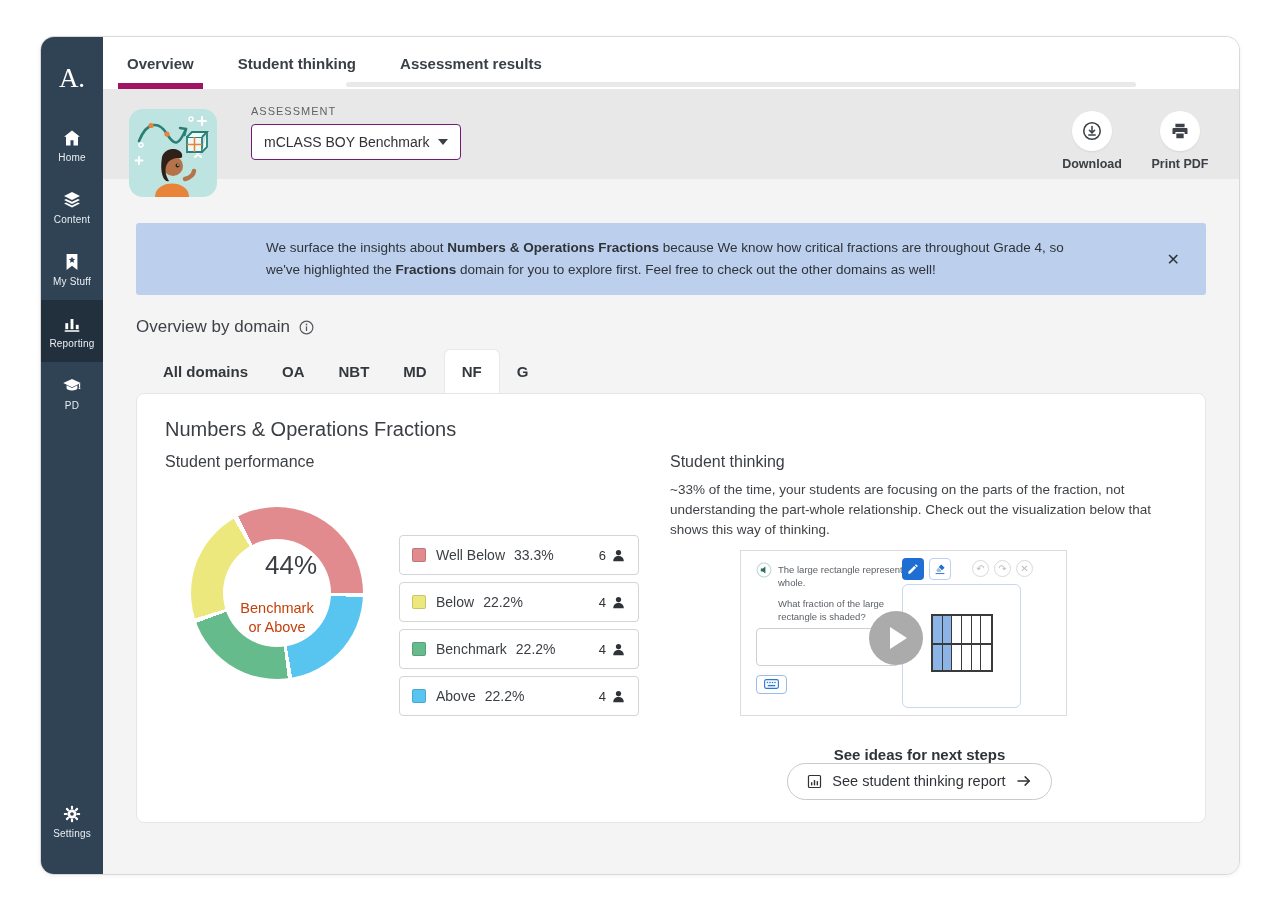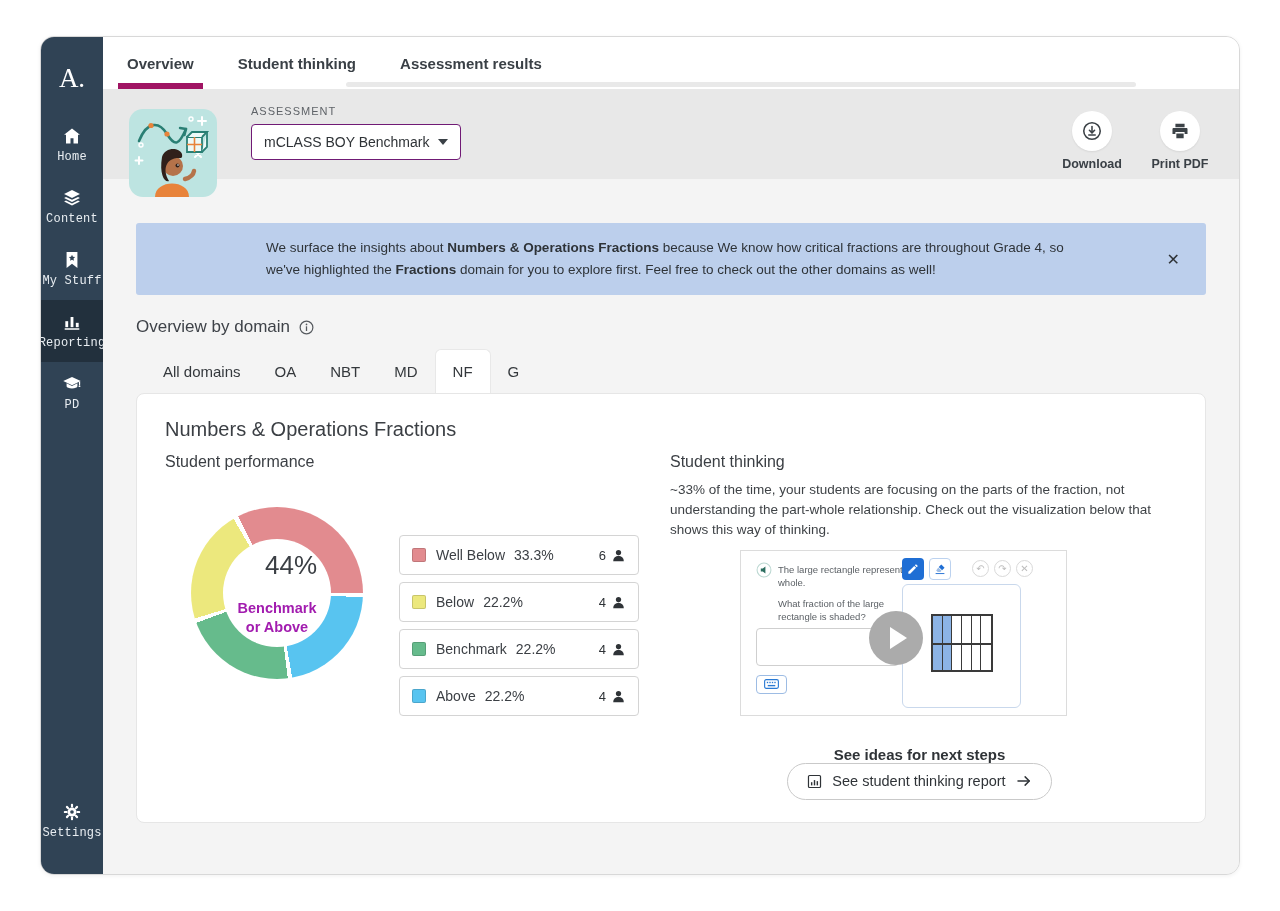--- a/index.html
+++ b/index.html
@@ -14,21 +14,21 @@
     background:var(--content-bg); box-shadow:0 1px 4px rgba(0,0,0,.06); }
 
   
   .sidebar{ width:62px; background:var(--sidebar); display:flex; flex-direction:column; flex-shrink:0; }
   .logo{ font-family:"Liberation Serif", serif; color:#fff; font-size:27px; text-align:center; padding:26px 0 20px; }
   .nav{ display:flex; flex-direction:column; }
   .nav-item{ height:62px; display:flex; flex-direction:column; align-items:center; justify-content:center; gap:4px; cursor:pointer; }
   .nav-item.active{ background:var(--sidebar-active); }
   .nav-icon{ width:20px; height:20px; display:block; }
   .nav-icon svg{ width:20px; height:20px; display:block; }
-  .nav-label{ font-size:12px; color:#e9eef2; letter-spacing:.2px;font-family:Liberation Mono, monospace; }
+  .nav-label{ font-size:10px; color:#e9eef2; letter-spacing:.2px; }
   .sidebar-spacer{ flex:1; }
   .settings{ margin-bottom:22px; }
 
   
   .main{ flex:1; display:flex; flex-direction:column; min-width:0; }
 
   .tabbar{ position:relative; height:52px; background:#fff; display:flex; align-items:stretch; padding-left:24px; flex-shrink:0; }
   .top-tab{ position:relative; display:flex; align-items:center; margin-right:44px; font-size:15px; font-weight:700; color:#3a4046; cursor:pointer; white-space:nowrap; }
   .top-tab.active::after{ content:""; position:absolute; left:-9px; right:-9px; bottom:0; height:6px; background:var(--magenta); }
   .tab-scroll-thumb{ position:absolute; left:243px; bottom:2px; width:790px; height:5px; background:#e9e9e9; border-radius:3px; }
@@ -53,38 +53,38 @@
     display:flex; align-items:center; }
   .banner-text{ padding-left:130px; padding-right:120px; font-size:13.5px; line-height:1.65; color:#2e3338; }
   .banner-text b{ font-weight:700; }
   .banner-close{ position:absolute; right:26px; top:50%; transform:translateY(-50%); font-size:16px; color:#2f3337; cursor:pointer; }
 
   .section-row{ margin:22px 33px 0; display:flex; align-items:center; gap:8px; }
   .section-title{ font-size:17px; color:#3e4248; }
   .info-icon svg{ width:17px; height:17px; display:block; cursor:pointer; }
 
   .domain-tabs{ margin:12px 33px 0; display:flex; align-items:stretch; height:44px; padding-left:10px; }
-  .domain-tab{ display:flex; align-items:center; padding:0 17px; font-size:15px; font-weight:400; color:#34383c; cursor:pointer; }
+  .domain-tab{ display:flex; align-items:center; padding:0 17px; font-size:15px; font-weight:700; color:#34383c; cursor:pointer; }
   .domain-tab.active{ background:#fff; border:1px solid #e8e8e8; border-bottom:none; border-radius:6px 6px 0 0; }
 
   .card{ margin:0 33px; background:#fff; border:1px solid #e6e6e6; border-radius:8px; padding:24px 28px 22px; min-height:376px; }
   .card-title{ font-size:20px; color:#3b3f44; }
   .card-cols{ display:flex; margin-top:12px; }
   .col-left{ width:505px; flex-shrink:0; }
   .col-right{ flex:1; min-width:0; }
   .subhead{ font-size:16px; color:#3b3f44; }
 
   
   .perf-row{ display:flex; align-items:flex-start; margin-top:36px; }
   .donut-wrap{ position:relative; width:172px; height:172px; margin-left:26px; }
   .donut{ width:172px; height:172px; border-radius:50%; }
   .donut-hole{ position:absolute; left:32px; top:32px; width:108px; height:108px; background:#fff; border-radius:50%;
     display:flex; flex-direction:column; align-items:center; justify-content:center; }
   .donut-value{ font-size:26px; color:#3b3f44;margin-left:28px; }
-  .donut-label{ margin-top:18px; font-size:14.5px; font-weight:700; color:#a21caf; text-align:center; line-height:1.25; width:90px; }
+  .donut-label{ margin-top:18px; font-size:14.5px; font-weight:400; color:#c2410c; text-align:center; line-height:1.25; width:90px; }
   .legend{ margin-left:36px; margin-top:28px; width:240px; }
   .legend-item{ height:40px; border:1px solid #d4d4d4; border-radius:4px; display:flex; align-items:center; padding:0 12px; margin-bottom:7px; background:#fff; }
   .legend-swatch{ width:14px; height:14px; border-radius:2px; border:1px solid rgba(0,0,0,.15); flex-shrink:0; }
   .legend-label{ margin-left:10px; font-size:14px; color:#3b3f44; }
   .legend-pct{ margin-left:9px; font-size:14px; color:#3b3f44; }
   .legend-count{ margin-left:auto; font-size:13px; color:#2f3337; }
   .legend-person{ width:15px; height:15px; margin-left:5px; }
   .legend-person svg{ width:15px; height:15px; display:block; }
 
   

